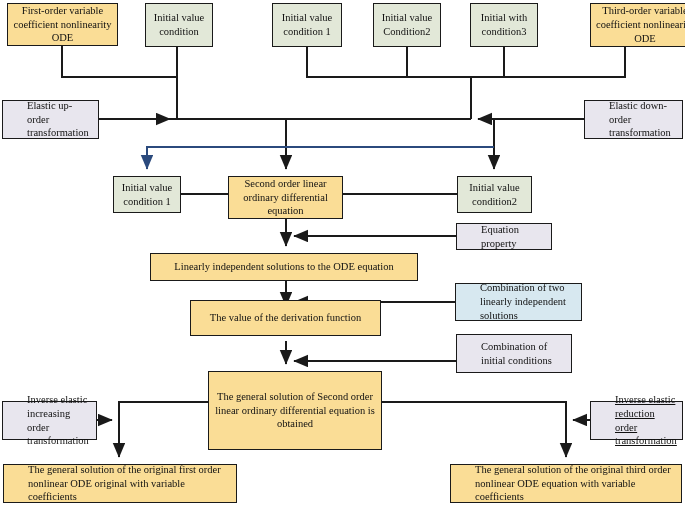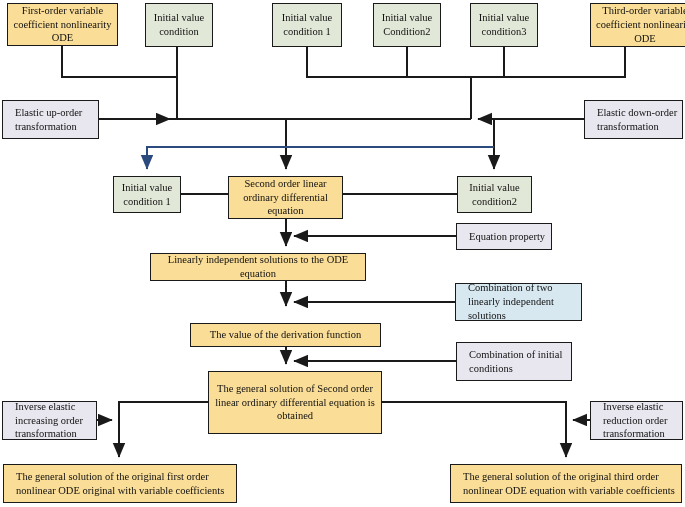--- a/index.html
+++ b/index.html
@@ -25,21 +25,21 @@
     text-align: center;
     font-size: 10.5px;
     line-height: 1.32;
     color: #111111;
     padding: 2px 4px;
     z-index: 3;
   }
   .node.left-align {
     justify-content: flex-start;
     text-align: left;
-    padding-left: 12px;
+    padding-left: 24px;
   }
   .fill-yellow { background: #fadd96; }
   .fill-green  { background: #e2e8d8; }
   .fill-lilac  { background: #e8e6ee; }
   .fill-blue   { background: #d7e8f0; }
 
   svg.edges {
     position: absolute;
     left: 0;
     top: 0;
@@ -118,21 +118,21 @@
 
   <div class="node fill-green" style="left:272px; top:3px;  width:70px;  height:44px;">
     <span>Initial value condition 1</span>
   </div>
 
   <div class="node fill-green" style="left:373px; top:3px;  width:68px;  height:44px;">
     <span>Initial value Condition2</span>
   </div>
 
   <div class="node fill-green" style="left:470px; top:3px;  width:68px;  height:44px;">
-    <span>Initial value condition3</span>
+    <span>Initial with condition3</span>
   </div>
 
   <div class="node fill-yellow" style="left:570px; top:3px;  width:110px; height:44px;margin-left:20px;">
     <span>Third-order variable coefficient nonlinearity ODE</span>
   </div>
 
   <div class="node fill-lilac left-align" style="left:2px;   top:100px; width:97px;  height:39px;">
     <span>Elastic up-order transformation</span>
   </div>
 
@@ -149,45 +149,45 @@
   </div>
 
   <div class="node fill-green" style="left:457px; top:176px; width:75px;  height:37px;">
     <span>Initial value condition2</span>
   </div>
 
   <div class="node fill-lilac left-align" style="left:456px; top:223px; width:96px;  height:27px;">
     <span>Equation property</span>
   </div>
 
-  <div class="node fill-yellow" style="left:150px; top:253px; width:216px; height:28px;">
+  <div class="node fill-yellow" style="left:150px; top:253px; width:268px; height:28px;">
     <span>Linearly independent solutions to the ODE equation</span>
   </div>
 
   <div class="node fill-blue left-align" style="left:455px; top:283px; width:127px; height:38px;">
     <span>Combination of two linearly independent solutions</span>
   </div>
 
-  <div class="node fill-yellow" style="left:190px; top:323px; width:191px; height:24px;">
+  <div class="node fill-yellow" style="left:190px; top:300px; width:191px; height:36px;">
     <span>The value of the derivation function</span>
   </div>
 
-  <div class="node fill-lilac left-align" style="left:456px; top:342px; width:116px; height:39px;">
+  <div class="node fill-lilac left-align" style="left:456px; top:334px; width:116px; height:39px;">
     <span>Combination of initial conditions</span>
   </div>
 
-  <div class="node fill-yellow" style="left:208px; top:371px; width:174px; height:63px;">
+  <div class="node fill-yellow" style="left:208px; top:371px; width:174px; height:79px;">
     <span>The general solution of Second order linear ordinary differential equation is obtained</span>
   </div>
 
   <div class="node fill-lilac left-align" style="left:2px;   top:401px; width:95px;  height:39px;">
     <span>Inverse elastic increasing order transformation</span>
   </div>
 
-  <div class="node fill-lilac left-align" style="left:590px; top:401px; width:93px;  height:39px;">
+  <div class="node fill-lilac left-align" style="left:590px; top:401px; width:93px;  height:39px;text-decoration:underline;">
     <span>Inverse elastic reduction order transformation</span>
   </div>
 
   <div class="node fill-yellow left-align" style="left:3px;   top:464px; width:234px; height:39px;">
     <span>The general solution of the original first order nonlinear ODE original with variable coefficients</span>
   </div>
 
   <div class="node fill-yellow left-align" style="left:450px; top:464px; width:232px; height:39px;">
     <span>The general solution of the original third order nonlinear ODE equation with variable coefficients</span>
   </div>

